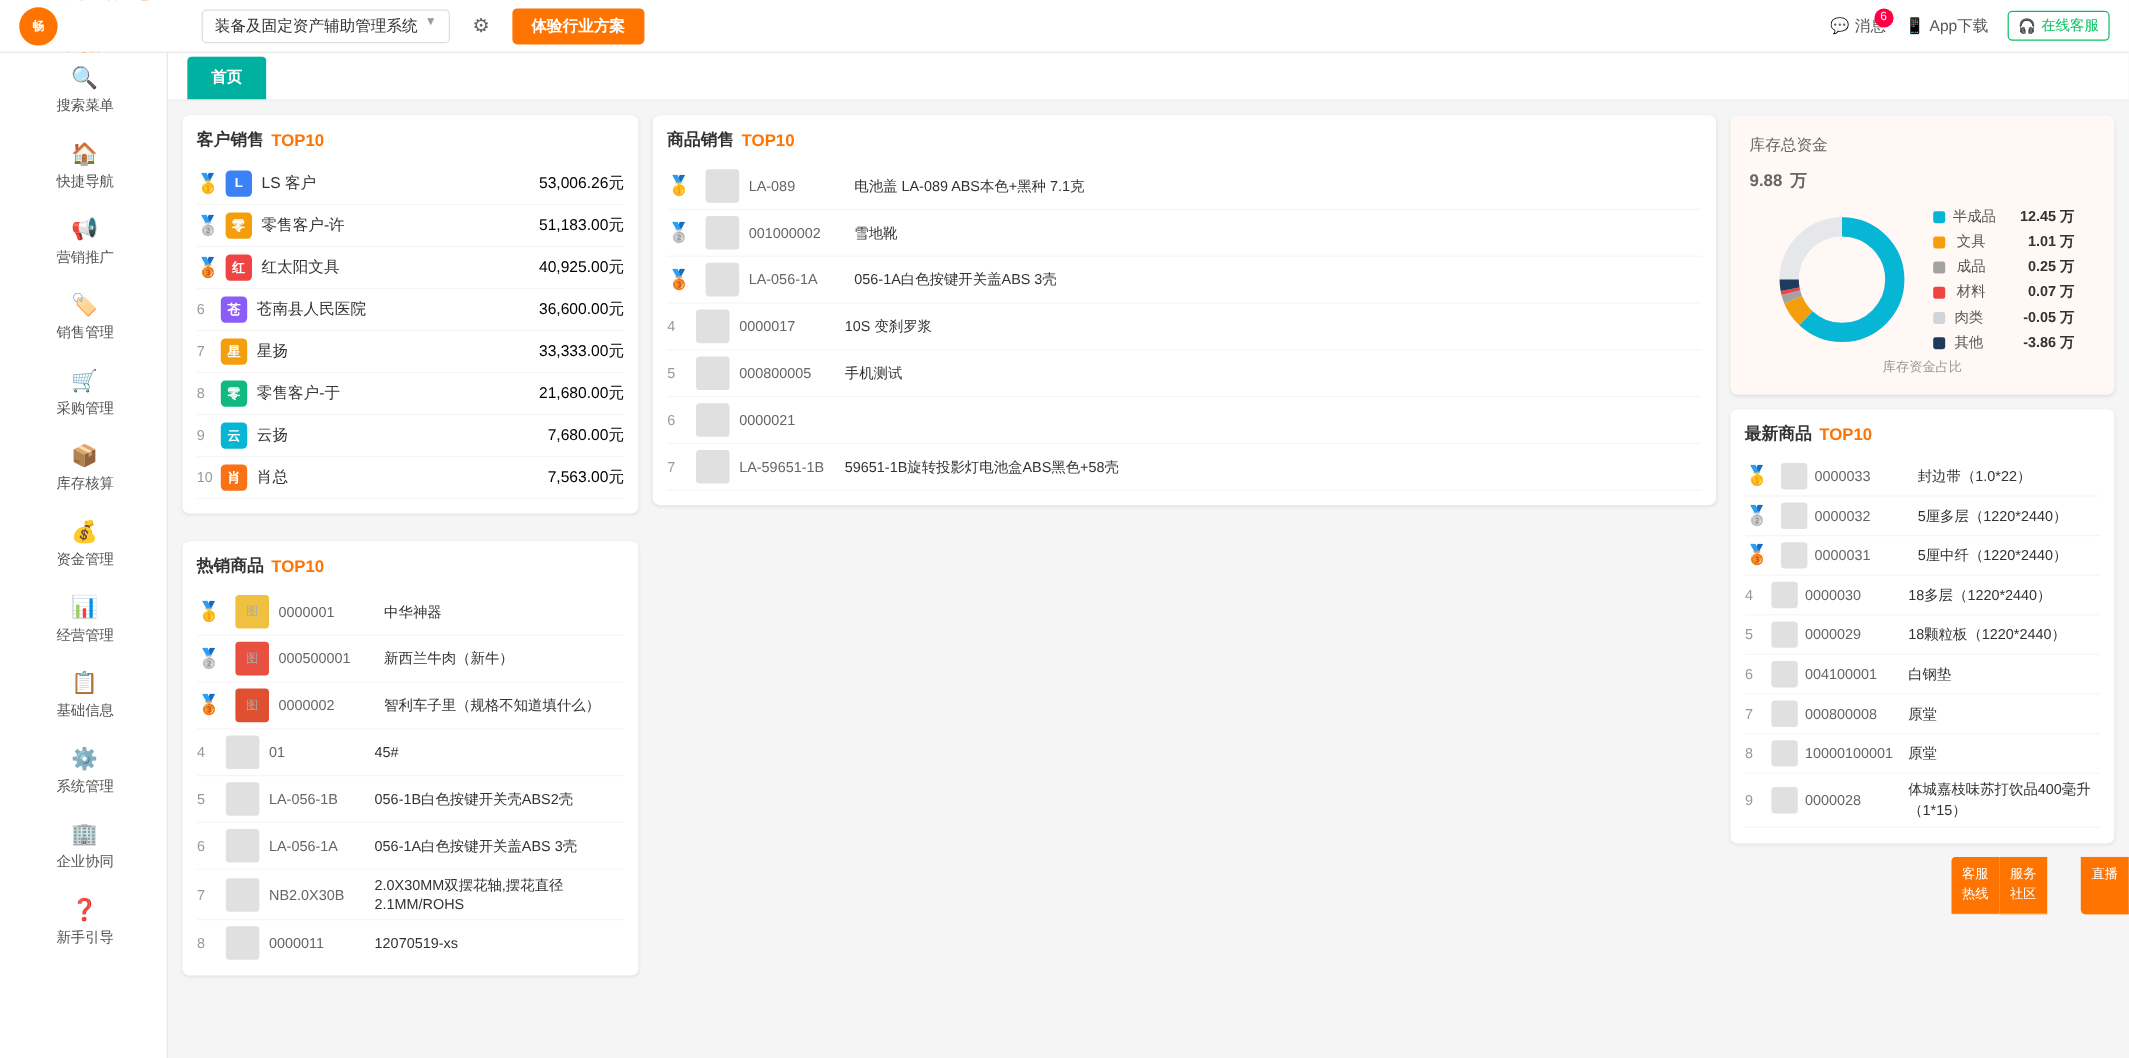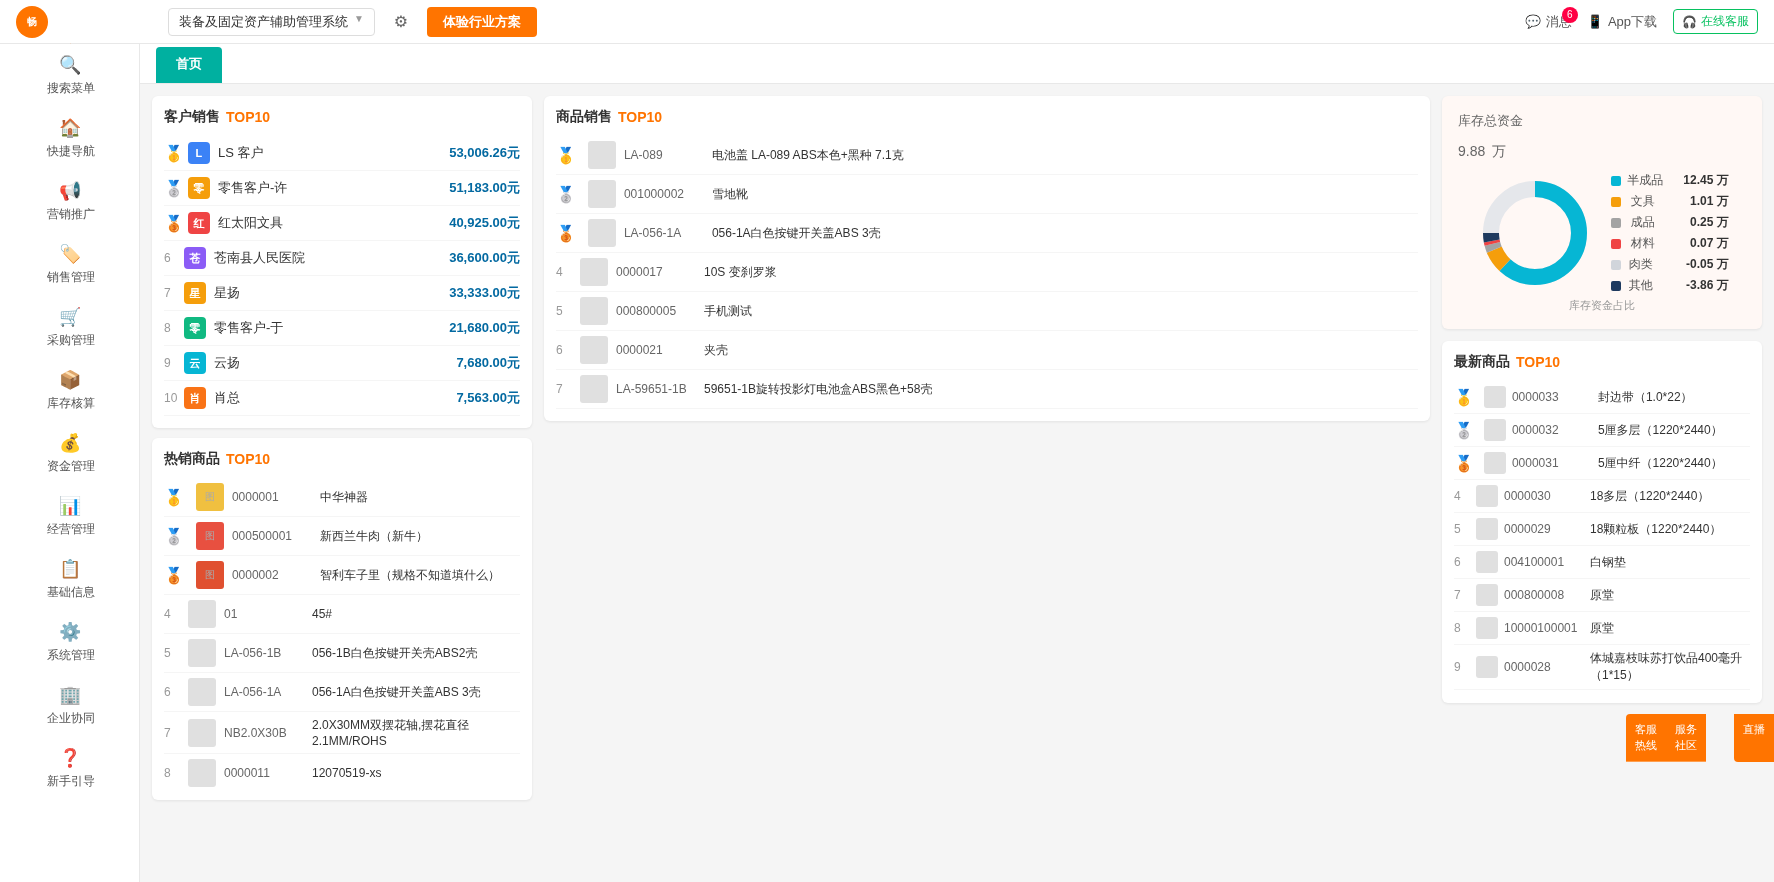--- a/index.html
+++ b/index.html
@@ -75,21 +75,21 @@
       border-bottom: 2px solid transparent; margin-right: 4px;
     }
     .nav-tab.active { color: #fff; background: #00b0a0; border-radius: 4px 4px 0 0; font-weight: bold; }
 
     
     .content-area {
       flex: 1; overflow: auto; padding: 12px; display: flex; gap: 12px;
     }
 
     
-    .col-left { width: 380px; flex-shrink: 0; display: flex; flex-direction: column; gap: 10px; }
+    .col-left { width: 380px; flex-shrink: 0; display: flex; flex-direction: column; gap: 23px; }
     .col-middle { flex: 1; display: flex; flex-direction: column; gap: 12px; }
     .col-right { width: 320px; flex-shrink: 0; display: flex; flex-direction: column; gap: 12px; }
 
     .card {
       background: #fff; border-radius: 6px; padding: 12px;
       box-shadow: 0 1px 3px rgba(0,0,0,0.08);
     }
     .card-title {
       font-size: 14px; font-weight: bold; color: #333; margin-bottom: 10px;
       display: flex; align-items: center; gap: 6px;
@@ -100,42 +100,42 @@
     .rank-row {
       display: flex; align-items: center; padding: 6px 0;
       border-bottom: 1px solid #f5f5f5; font-size: 13px; color: #333;
     }
     .rank-num { width: 20px; color: #999; font-size: 12px; }
     .rank-badge {
       width: 22px; height: 22px; border-radius: 4px; display: flex; align-items: center; justify-content: center;
       color: #fff; font-size: 11px; font-weight: bold; margin-right: 8px; flex-shrink: 0;
     }
     .rank-name { flex: 1; }
-    .rank-amount { color: #0369a1; font-weight: bold; }
+    .rank-amount { color: #000000; font-weight: normal; }
     .medal { font-size: 16px; margin-right: 4px; }
 
     
     .prod-row {
       display: flex; align-items: center; padding: 5px 0;
       border-bottom: 1px solid #f5f5f5; font-size: 12px; color: #333; gap: 8px;
     }
     .prod-rank { width: 16px; color: #999; font-size: 12px; flex-shrink: 0; }
     .prod-thumb {
       width: 28px; height: 28px; background: #e0e0e0; border-radius: 3px;
       display: flex; align-items: center; justify-content: center; flex-shrink: 0;
       color: #aaa; font-size: 10px;
     }
     .prod-thumb.has-img { background: #f0c040; }
     .prod-code { color: #666; width: 80px; flex-shrink: 0; }
     .prod-name { flex: 1; color: #333; }
 
     
     .inventory-card { background: #fff8f5; border-radius: 6px; padding: 16px; box-shadow: 0 1px 3px rgba(0,0,0,0.08); }
     .inv-title { font-size: 13px; color: #666; margin-bottom: 4px; }
-    .inv-amount { font-size: 24px; font-weight: normal; color: #333; }
+    .inv-amount { font-size: 24px; font-weight: bold; color: #333; }
     .inv-amount span { font-size: 14px; color: #666; }
 
     
     .donut-area { display: flex; align-items: center; gap: 16px; margin-top: 10px; justify-content: center; }
     .donut-svg { flex-shrink: 0; }
     .legend { display: flex; flex-direction: column; gap: 4px; font-size: 12px; }
     .legend-item { display: flex; align-items: center; gap: 6px; justify-content: space-between; }
     .legend-dot { width: 10px; height: 10px; border-radius: 2px; flex-shrink: 0; }
     .legend-label { color: #555; width: 50px; }
     .legend-val { color: #333; font-weight: bold; text-align: right; }
@@ -424,21 +424,20 @@
             <div class="prod-row">
               <span class="prod-rank">5</span>
               <div class="prod-thumb"></div>
               <span class="prod-code">000800005</span>
               <span class="prod-name">手机测试</span>
             </div>
             <div class="prod-row">
               <span class="prod-rank">6</span>
               <div class="prod-thumb"></div>
               <span class="prod-code">0000021</span>
-              <span class="prod-name">夹壳</span>
             </div>
             <div class="prod-row">
               <span class="prod-rank">7</span>
               <div class="prod-thumb"></div>
               <span class="prod-code">LA-59651-1B</span>
               <span class="prod-name">59651-1B旋转投影灯电池盒ABS黑色+58壳</span>
             </div>
           </div>
         </div>
       </div>

